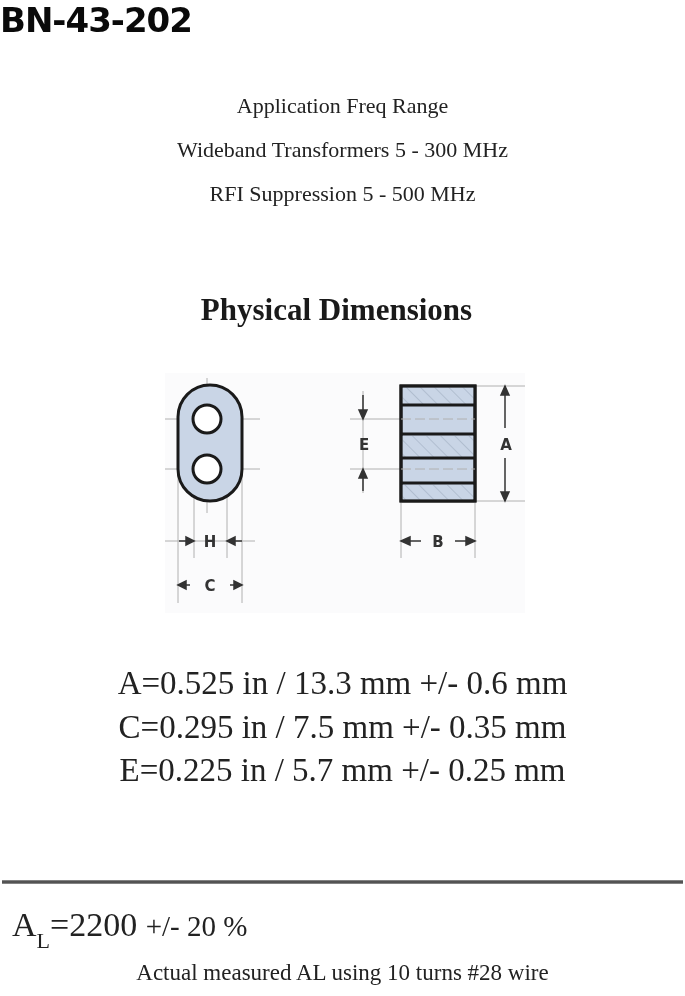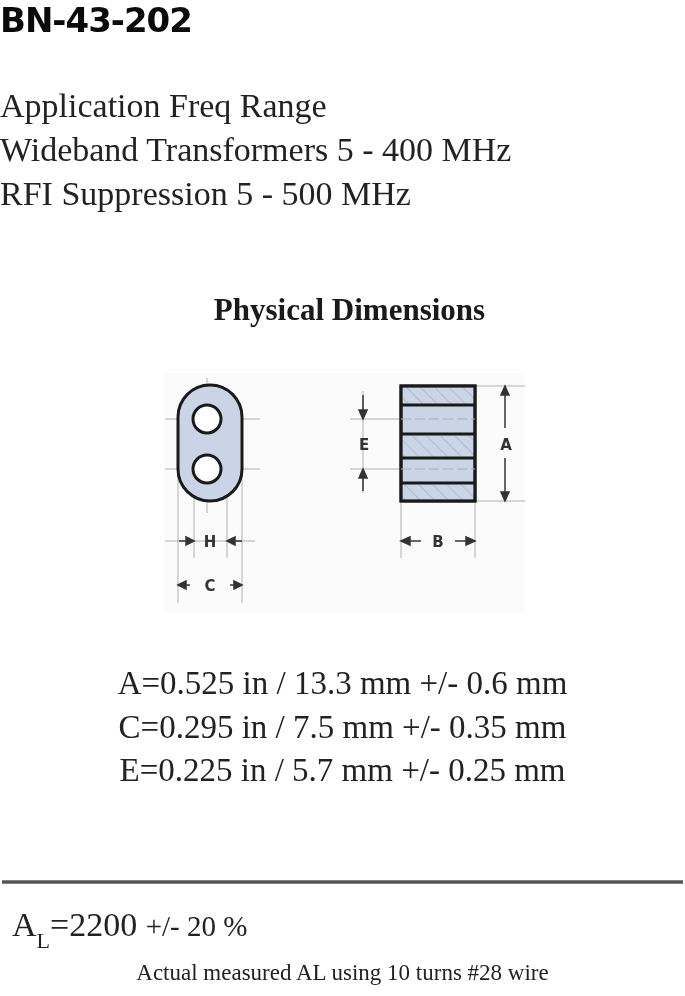--- a/index.html
+++ b/index.html
@@ -4,26 +4,26 @@
   <style>
     html, body { margin: 0; padding: 0; background: #ffffff; }
     body { width: 685px; height: 996px; position: relative; overflow: hidden; color: #111; }
     .title {
       position: absolute; left: 0; top: 0; width: 685px; text-align: left;
       font-family: "DejaVu Sans", sans-serif; font-weight: bold; font-size: 34px;
       letter-spacing: -1px; line-height: 40px; top: 0px; color: #0a0a0a;
     }
     .serif { font-family: "Liberation Serif", "DejaVu Serif", serif; }
     .freq {
-      position: absolute; left: 0; top: 84px; width: 685px; 
-      font-size: 34px; line-height: 44px; color: #222;
+      position: absolute; left: 0; top: 84px; width: 685px; text-align: center;
+      font-size: 22px; line-height: 44px; color: #222;
     }
     .freq div { white-space: nowrap; }
     .section-title {
-      position: absolute; left: 16px; top: 290px; width: 667px; text-align: center;
+      position: absolute; left: 3px; top: 290px; width: 667px; text-align: center;
       font-weight: bold; font-size: 31px; line-height: 40px; color: #1a1a1a;
     }
     .diagram {
       position: absolute; left: 165px; top: 373px; width: 360px; height: 240px;
       background: #fbfbfc;
     }
     .diagram svg { position: absolute; left: 0; top: 0; }
     .dims {
       position: absolute; left: 0; top: 662px; width: 685px; text-align: center;
       font-size: 33px; line-height: 43.5px; color: #222;
@@ -48,21 +48,21 @@
     }
     .lbl { font-family: "DejaVu Sans", sans-serif; font-weight: bold; font-size: 15px; fill: #333; }
   </style>
 </head>
 <body>
 
 <div class="title">BN-43-202</div>
 
 <div class="freq serif">
   <div>Application Freq Range</div>
-  <div>Wideband Transformers 5 - 400 MHz</div>
+  <div>Wideband Transformers 5 - 300 MHz</div>
   <div>RFI Suppression 5 - 500 MHz</div>
 </div>
 
 <div class="section-title serif">Physical Dimensions</div>
 
 <div class="diagram">
   <svg width="360" height="240" viewBox="0 0 360 240">
     <defs>
       <pattern id="hatch" width="10" height="10" patternUnits="userSpaceOnUse" patternTransform="rotate(-45)">
         <rect width="10" height="10" fill="#c9d5e6"></rect>

